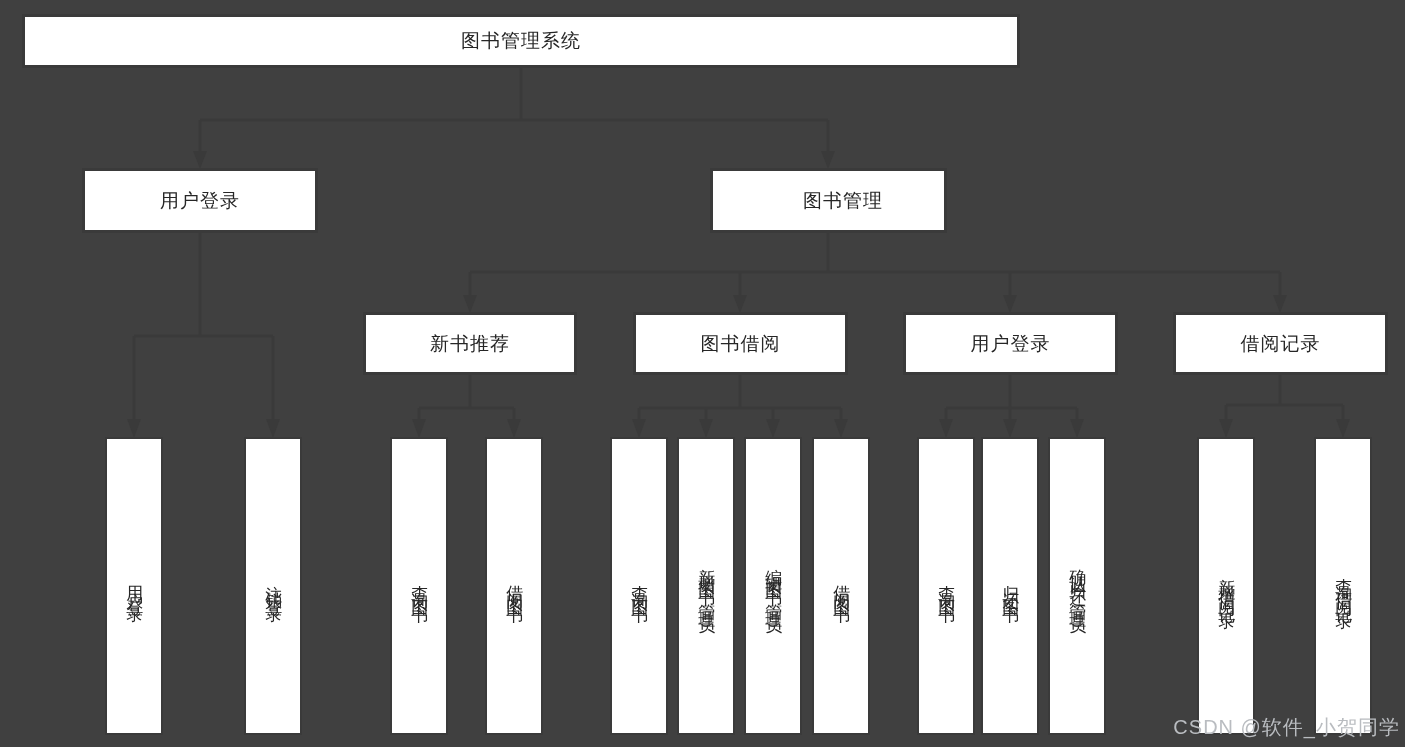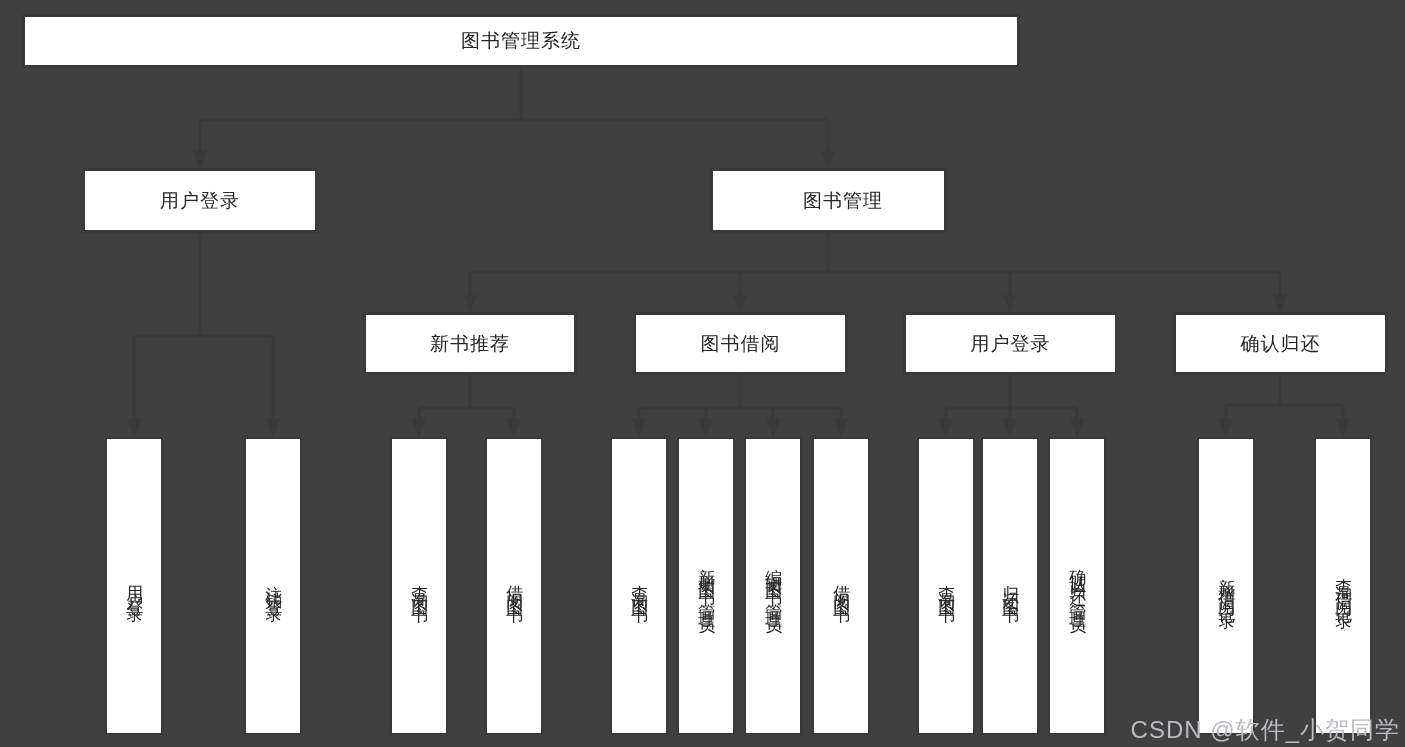--- a/index.html
+++ b/index.html
@@ -42,21 +42,21 @@
   .leaf .vtext {
     writing-mode: vertical-rl;
     text-orientation: mixed;
     letter-spacing: 7px;
     line-height: 1.1;
   }
   .watermark {
     position: absolute;
     right: 5px;
     top: 714px;
-    font-size: 24px;
+    font-size: 20px;
     letter-spacing: 1px;
     white-space: nowrap;
     user-select: none;
   }
 </style>
 </head>
 <body>
 
 <div class="stage">
 
@@ -117,21 +117,21 @@
   <div class="box hbox" style="left: 633px; top: 312px; width: 215px; height: 63px; border-color: rgb(58, 58, 58); color: rgb(38, 38, 38);">
     <span>图书借阅</span>
   </div>
   <div class="box hbox" style="left: 363px; top: 312px; width: 214px; height: 63px; border-color: rgb(58, 58, 58); color: rgb(38, 38, 38);">
     <span>新书推荐</span>
   </div>
   <div class="box hbox" style="left: 903px; top: 312px; width: 215px; height: 63px; border-color: rgb(58, 58, 58); color: rgb(38, 38, 38);">
     <span>用户登录</span>
   </div>
   <div class="box hbox" style="left: 1173px; top: 312px; width: 215px; height: 63px; border-color: rgb(58, 58, 58); color: rgb(38, 38, 38);">
-    <span>确认归还</span>
+    <span>借阅记录</span>
   </div>
 
   <div class="box leaf" style="left: 105px; top: 437px; width: 58px; height: 298px; border-color: rgb(58, 58, 58); color: rgb(38, 38, 38);">
     <span class="vtext">用户登录</span>
   </div>
   <div class="box leaf" style="left: 244px; top: 437px; width: 58px; height: 298px; border-color: rgb(58, 58, 58); color: rgb(38, 38, 38);">
     <span class="vtext">注销登录</span>
   </div>
 
   <div class="box leaf" style="left: 390px; top: 437px; width: 58px; height: 298px; border-color: rgb(58, 58, 58); color: rgb(38, 38, 38);">

